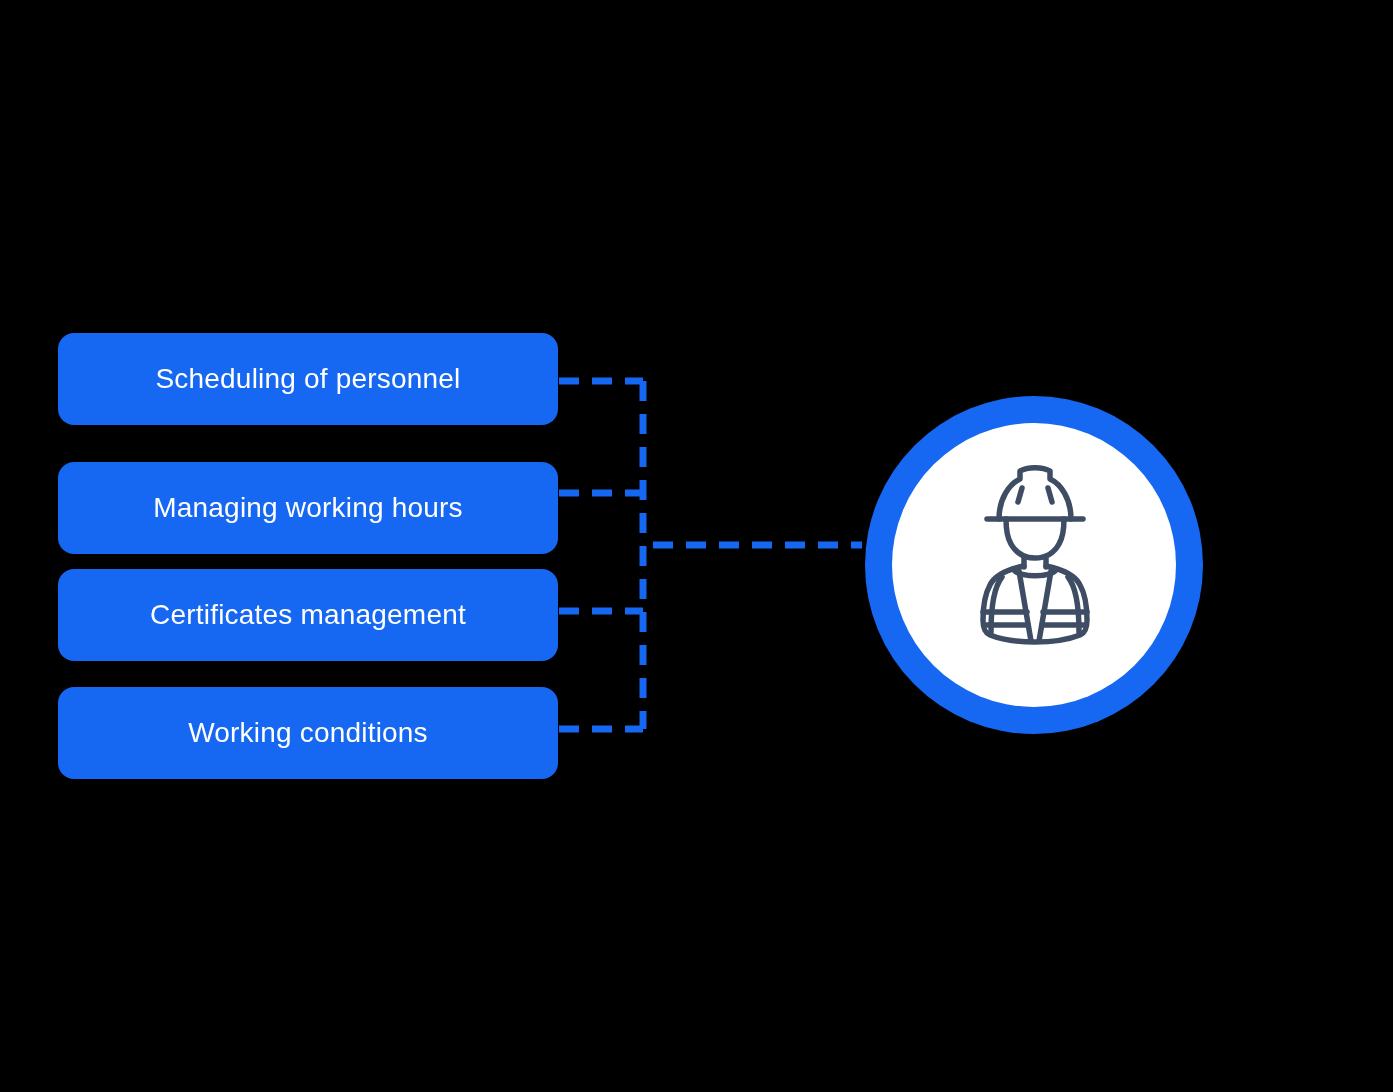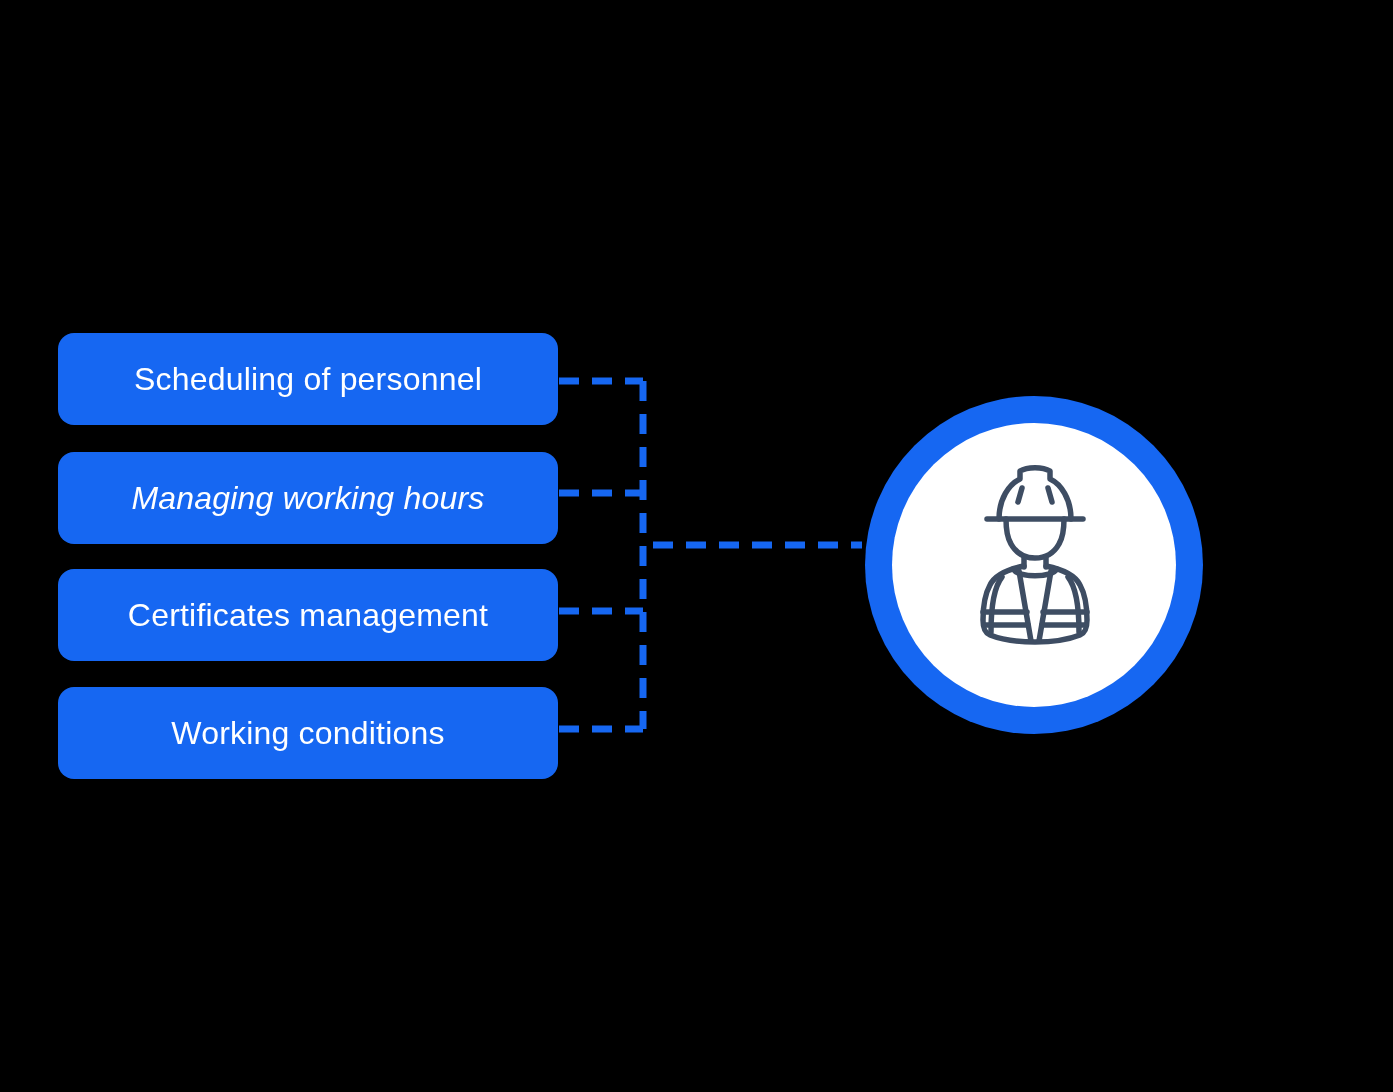--- a/index.html
+++ b/index.html
@@ -25,26 +25,26 @@
     position: absolute;
     left: 58px;
     width: 500px; height: 92px;
     background: var(--accent);
     border-radius: 16px;
     display: flex;
     align-items: center;
     justify-content: center;
   }
   .node-1 { top: 333px; }
-  .node-2 { top: 452px; font-style: italic; }
+  .node-2 { top: 462px; }
   .node-3 { top: 569px; }
   .node-4 { top: 687px; align-items: center; }
   .node-label {
     color: var(--node_text);
-    font-size: 32px;
+    font-size: 28px;
     font-weight: 400;
     letter-spacing: 0.2px;
     white-space: nowrap;
   }
   .connectors {
     position: absolute;
     left: 0; top: 0;
     width: 1393px; height: 1092px;
     pointer-events: none;
   }

